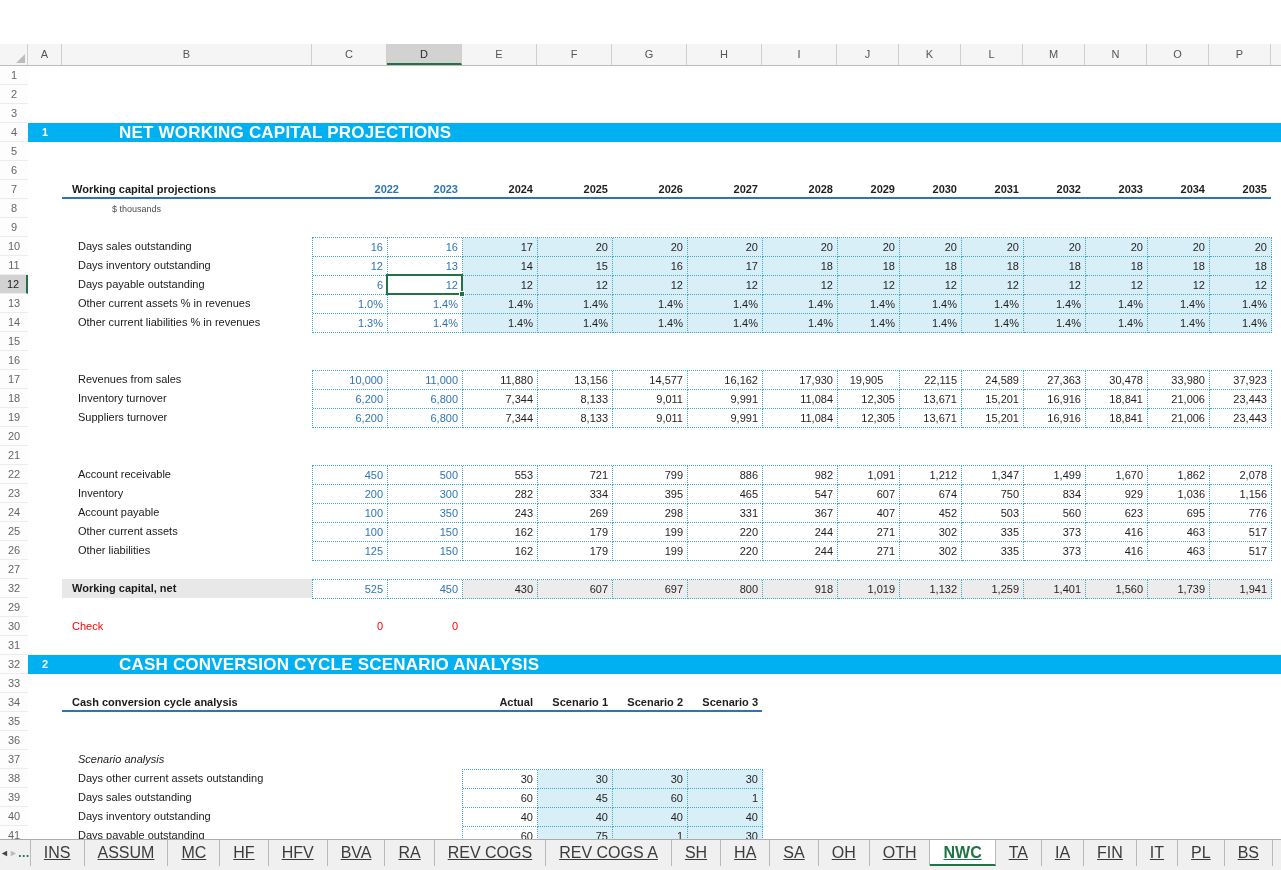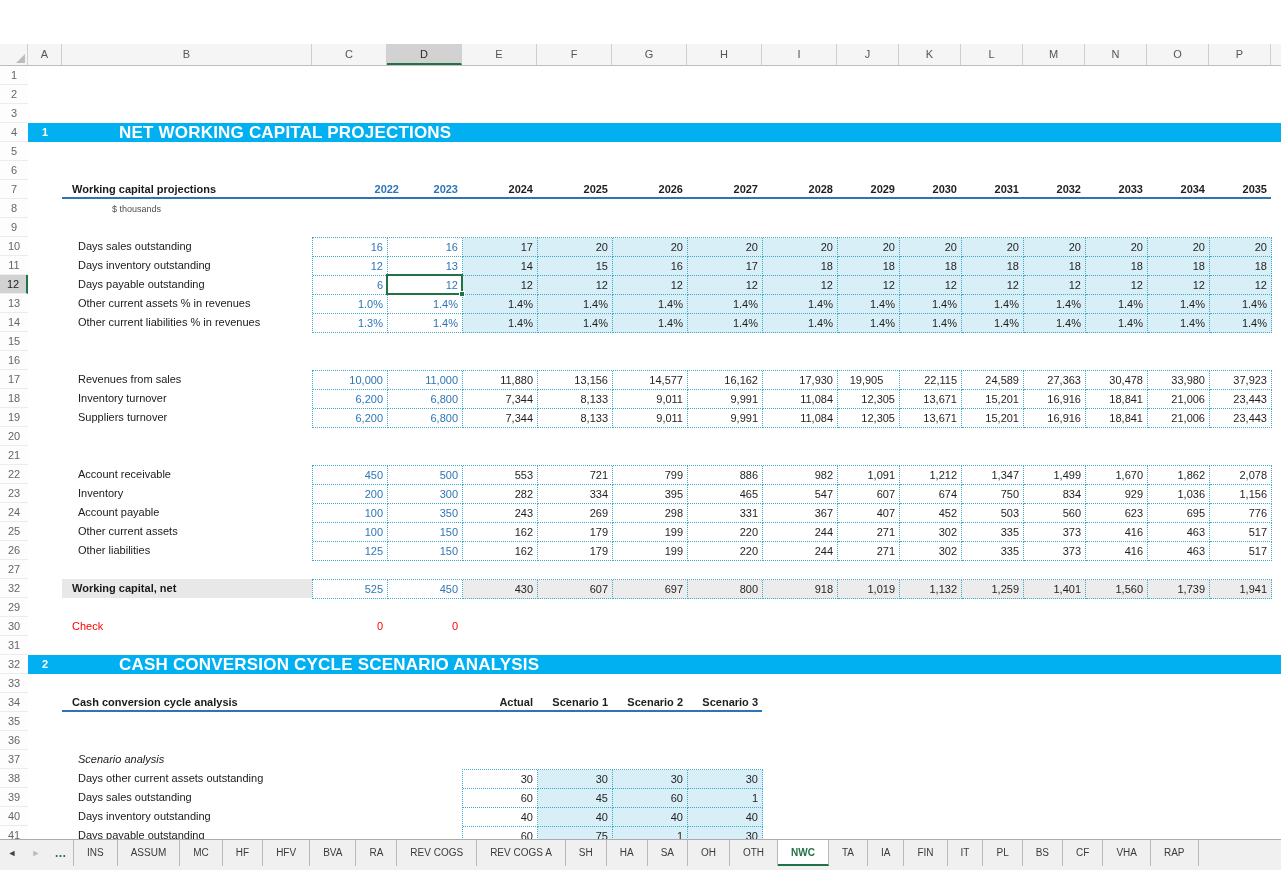--- a/index.html
+++ b/index.html
@@ -62,21 +62,21 @@
   .c-cyan { background:#d9eff8; color:#1f1f1f; }
   .c-white { background:#ffffff; color:#1f1f1f; }
   .c-gray { background:#ececec; color:#1f1f1f; }
   .selbox { position:absolute; left:386px; top:208px; width:77px; height:21px; border:2px solid #217346; z-index:5; pointer-events:none; }
   .selbox .hdl { position:absolute; right:-4px; bottom:-4px; width:6px; height:6px; background:#217346; border:1px solid #fff; }
   
   .tabbar { position:absolute; left:0; top:839px; width:1281px; height:27px; background:#f0f0f0; border-top:1px solid #ababab; display:flex; align-items:stretch; }
   .tnav { width:24px; text-align:center; line-height:26px; font-size:9px; color:#444; }
   .tnav.dis { color:#bbb; }
   .tdots { width:26px; text-align:center; line-height:26px; font-size:12px; font-weight:bold; color:#217346; border-right:1px solid #b9b9b9; }
-  .tab { padding:0 13px; line-height:26px; font-size:10px; color:#3b3b3b; border-right:1px solid #b9b9b9; white-space:nowrap; }
+  .tab { padding:0 13px; line-height:26px; font-size:16px; color:#3b3b3b; border-right:1px solid #b9b9b9; white-space:nowrap;text-decoration:underline; }
   .tab.active { background:#fff; color:#217346; font-weight:bold; border-bottom:2px solid #217346; border-right:1px solid #b9b9b9; }
   .bstrip { position:absolute; left:0; top:866px; width:1281px; height:4px; background:#f0f0f0; }
 </style>
 </head>
 <body>
 
 <div class="app">
 
 
   <div class="colhdr" id="colhdr">

